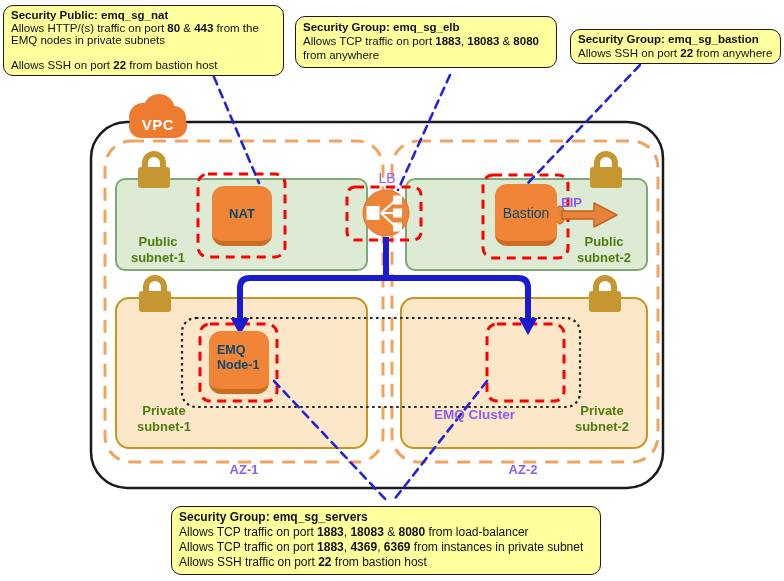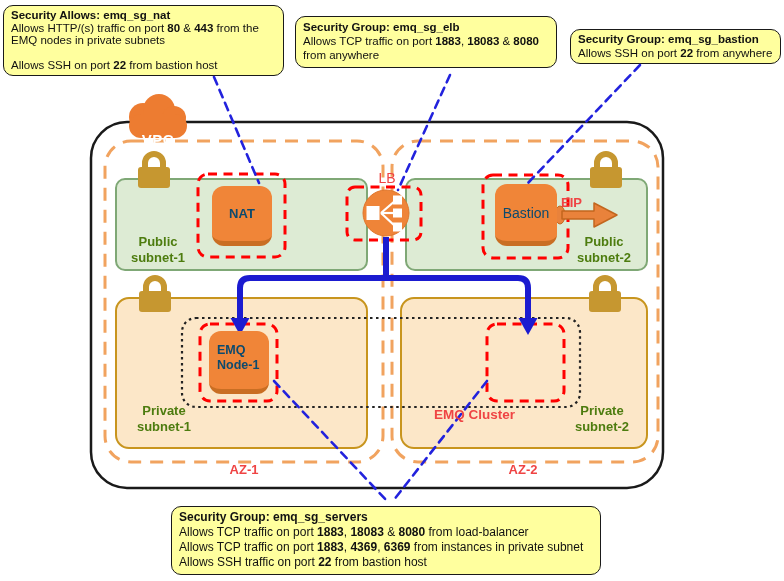--- a/index.html
+++ b/index.html
@@ -38,27 +38,27 @@
   .node{
     position:absolute;background:#F08538;border-bottom:5px solid #C96E23;border-radius:12px;
     box-sizing:border-box;z-index:3;color:#0c4a6e;
   }
   .n-nat{left:212px;top:186px;width:60px;height:60px;display:flex;align-items:center;justify-content:center;font-weight:bold;font-size:13px;}
   .n-bastion{left:495px;top:184px;width:62px;height:62px;display:flex;align-items:center;justify-content:center;font-size:14px;}
   .n-emq{width:60px;height:63px;padding:12px 0 0 8px;font-weight:bold;font-size:12.5px;line-height:1.2;}
   .n-emq1{left:209px;top:331px;}
   .n-emq2{left:494px;top:331px;}
   
-  .flabel{position:absolute;z-index:3;color:#ef4444;}
+  .flabel{position:absolute;z-index:3;color:#8b5cf6;}
   .l-lb{left:372px;top:170px;width:30px;text-align:center;font-size:14px;}
   .l-eip{left:561px;top:195px;font-weight:bold;font-size:13px;}
   .l-cluster{left:434px;top:407px;font-weight:bold;font-size:13.5px;}
   .l-az1{left:213px;top:462px;width:62px;text-align:center;font-weight:bold;font-size:13px;}
   .l-az2{left:492px;top:462px;width:62px;text-align:center;font-weight:bold;font-size:13px;}
-  .l-vpc{left:134px;top:116px;width:48px;text-align:center;font-weight:bold;font-size:15px;color:#fff;letter-spacing:.5px;margin-top:15px;}
+  .l-vpc{left:134px;top:116px;width:48px;text-align:center;font-weight:bold;font-size:15px;color:#fff;letter-spacing:.5px;}
   svg{display:block;}
 </style>
 </head>
 <body>
 
 <div id="stage">
 
   <svg class="layer" width="784" height="581" viewBox="0 0 784 581" style="z-index:0">
     <rect x="91" y="122" width="572" height="366" rx="36" fill="#ffffff" stroke="#1A1A1A" stroke-width="2.5"></rect>
     <rect x="105" y="141" width="278" height="321" rx="26" fill="none" stroke="#F1A35F" stroke-width="3" stroke-dasharray="13 9"></rect>
@@ -78,21 +78,21 @@
     <div class="subnet-label lab-pub2">Public subnet-2</div>
   </div>
   <div class="subnet private s-priv1">
     <div class="subnet-label lab-priv1">Private subnet-1</div>
   </div>
   <div class="subnet private s-priv2">
     <div class="subnet-label lab-priv2">Private subnet-2</div>
   </div>
 
   <div class="callout c-nat">
-      <div class="co-title">Security Allows: emq_sg_nat</div>
+      <div class="co-title">Security Public: emq_sg_nat</div>
       <div class="co-line"><span>Allows HTTP/(s) traffic on port </span><b>80</b><span> &amp; </span><b>443</b><span> from the EMQ nodes in private subnets</span></div>
       <div class="co-line">&nbsp;</div>
       <div class="co-line"><span>Allows SSH on port </span><b>22</b><span> from bastion host</span></div>
     </div>
   <div class="callout c-elb">
       <div class="co-title">Security Group: emq_sg_elb</div>
       <div class="co-line"><span>Allows TCP traffic on port </span><b>1883</b><span>, </span><b>18083</b><span> &amp; </span><b>8080</b><span> from anywhere</span></div>
     </div>
   <div class="callout c-bastion">
       <div class="co-title">Security Group: emq_sg_bastion</div>

